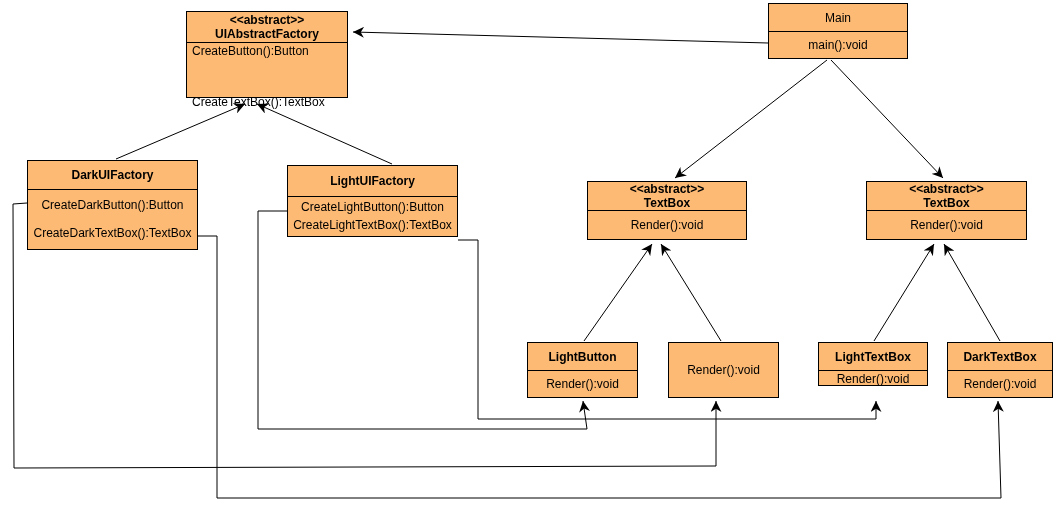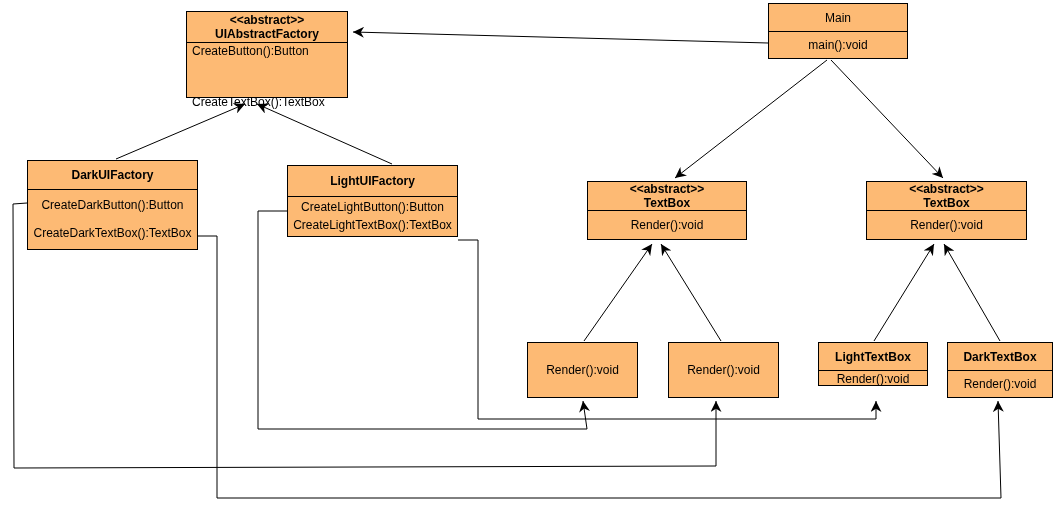--- a/index.html
+++ b/index.html
@@ -129,20 +129,23 @@
     <div class="uml-head" style="height:28px;">
       <div>&lt;&lt;abstract&gt;&gt;</div>
       <div>TextBox</div>
     </div>
     <div class="uml-body">
       <div>Render():void</div>
     </div>
   </div>
 
   <div class="uml-class" style="left:527px;top:342px;width:111px;height:56px;">
+    <div class="uml-head" style="height:27px;">
+      <div>LightButton</div>
+    </div>
     <div class="uml-body">
       <div>Render():void</div>
     </div>
   </div>
 
   <div class="uml-class" style="left:668px;top:342px;width:111px;height:56px;">
     <div class="uml-body">
       <div>Render():void</div>
     </div>
   </div>

